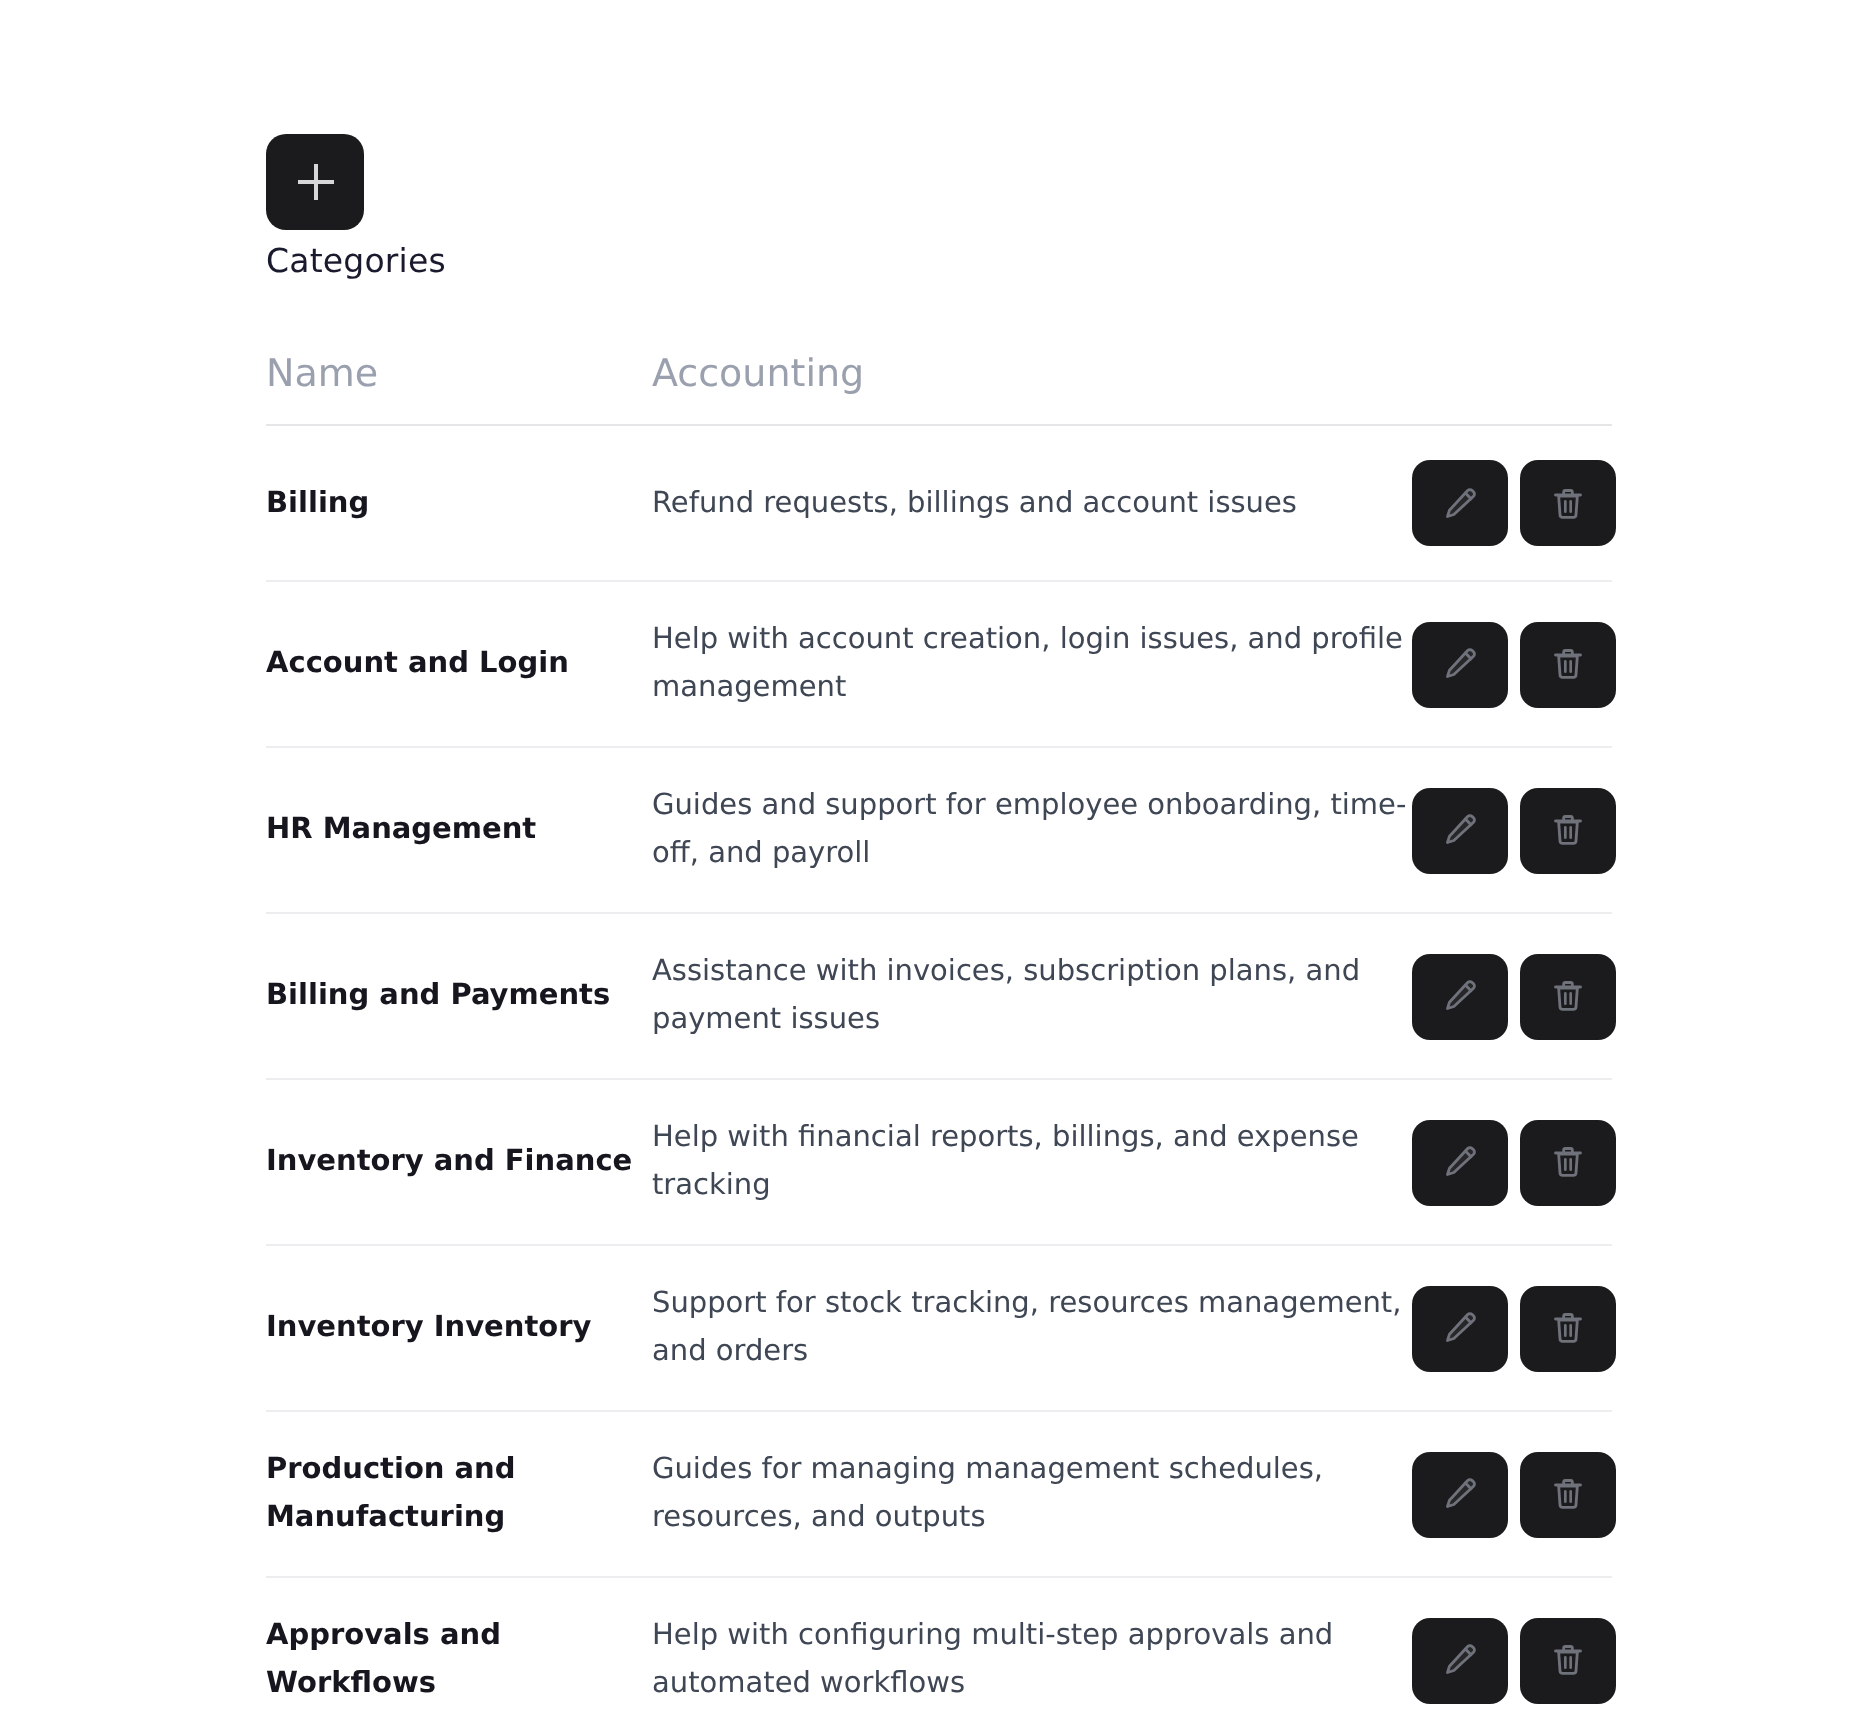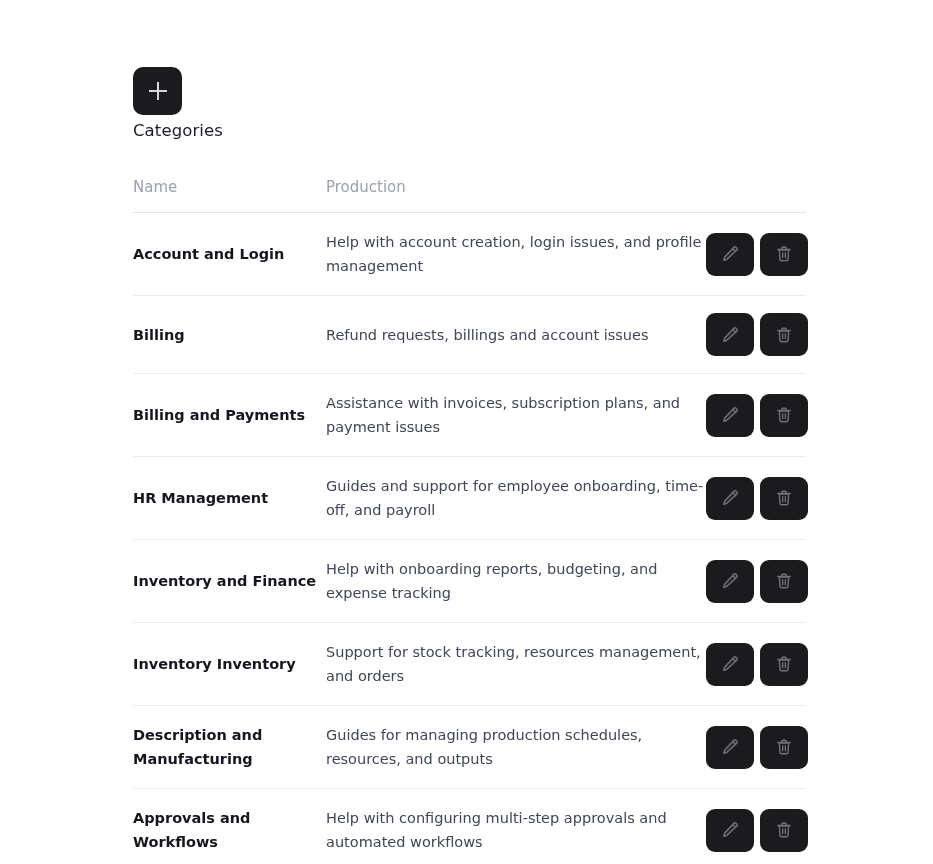--- a/index.html
+++ b/index.html
@@ -84,21 +84,21 @@
 
   table.cat-table {
     width: 673px;
     border-collapse: collapse;
     table-layout: fixed;
   }
 
   table.cat-table thead th {
     text-align: left;
     font-weight: 400;
-    font-size: 15px;
+    font-size: 19px;
     line-height: 18px;
     color: #9aa0ad;
     padding: 0 0 16px 0;
     border-bottom: 1px solid #e6e6e9;
     vertical-align: top;
   }
 
   th.col-name   { width: 193px; }
   th.col-desc   { width: 380px; }
   th.col-act    { width: 100px; }
@@ -161,26 +161,52 @@
       <span class="plus-glyph"></span>
     </button>
     <div class="section-title">Categories</div>
   </div>
 
   <div class="table-wrap">
     <table class="cat-table">
       <thead>
         <tr>
           <th class="col-name">Name</th>
-          <th class="col-desc">Production</th>
+          <th class="col-desc">Accounting</th>
           <th class="col-act"></th>
         </tr>
       </thead>
       <tbody id="table-body">
           <tr>
+            <td class="cell-name">Billing</td>
+            <td class="cell-desc">Refund requests, billings and account issues</td>
+            <td class="cell-actions">
+              <div class="action-group">
+                <button class="icon-button">
+                  <span>
+                    <svg width="20" height="20" viewBox="0 0 24 24" fill="none">
+                      <path d="M16.6 3.9a1.9 1.9 0 0 1 2.7 0l0.8 0.8a1.9 1.9 0 0 1 0 2.7L8.3 18.3l-3.8 1.2 1.2-3.8L16.6 3.9z" stroke="#6f727b" stroke-width="1.7" stroke-linejoin="round" fill="#6f727b" fill-opacity="0.15"></path>
+                      <path d="M15.2 5.4l3.4 3.4" stroke="#6f727b" stroke-width="1.7" stroke-linecap="round"></path>
+                    </svg>
+                  </span>
+                </button>
+                <button class="icon-button">
+                  <span>
+                    <svg width="20" height="20" viewBox="0 0 24 24" fill="none">
+                      <path d="M4.5 6.6h15" stroke="#6f727b" stroke-width="1.7" stroke-linecap="round"></path>
+                      <path d="M9.4 6.2V4.9a1 1 0 0 1 1-1h3.2a1 1 0 0 1 1 1v1.3" stroke="#6f727b" stroke-width="1.7" stroke-linejoin="round"></path>
+                      <path d="M6.4 7.2h11.2l-0.8 11.3a1.6 1.6 0 0 1-1.6 1.5H8.8a1.6 1.6 0 0 1-1.6-1.5L6.4 7.2z" stroke="#6f727b" stroke-width="1.7" stroke-linejoin="round"></path>
+                      <path d="M10.4 10.4v6.2M13.6 10.4v6.2" stroke="#6f727b" stroke-width="1.6" stroke-linecap="round"></path>
+                    </svg>
+                  </span>
+                </button>
+              </div>
+            </td>
+          </tr>
+          <tr>
             <td class="cell-name">Account and Login</td>
             <td class="cell-desc">Help with account creation, login issues, and profile management</td>
             <td class="cell-actions">
               <div class="action-group">
                 <button class="icon-button">
                   <span>
                     <svg width="20" height="20" viewBox="0 0 24 24" fill="none">
                       <path d="M16.6 3.9a1.9 1.9 0 0 1 2.7 0l0.8 0.8a1.9 1.9 0 0 1 0 2.7L8.3 18.3l-3.8 1.2 1.2-3.8L16.6 3.9z" stroke="#6f727b" stroke-width="1.7" stroke-linejoin="round" fill="#6f727b" fill-opacity="0.15"></path>
                       <path d="M15.2 5.4l3.4 3.4" stroke="#6f727b" stroke-width="1.7" stroke-linecap="round"></path>
                     </svg>
@@ -193,22 +219,22 @@
                       <path d="M9.4 6.2V4.9a1 1 0 0 1 1-1h3.2a1 1 0 0 1 1 1v1.3" stroke="#6f727b" stroke-width="1.7" stroke-linejoin="round"></path>
                       <path d="M6.4 7.2h11.2l-0.8 11.3a1.6 1.6 0 0 1-1.6 1.5H8.8a1.6 1.6 0 0 1-1.6-1.5L6.4 7.2z" stroke="#6f727b" stroke-width="1.7" stroke-linejoin="round"></path>
                       <path d="M10.4 10.4v6.2M13.6 10.4v6.2" stroke="#6f727b" stroke-width="1.6" stroke-linecap="round"></path>
                     </svg>
                   </span>
                 </button>
               </div>
             </td>
           </tr>
           <tr>
-            <td class="cell-name">Billing</td>
-            <td class="cell-desc">Refund requests, billings and account issues</td>
+            <td class="cell-name">HR Management</td>
+            <td class="cell-desc">Guides and support for employee onboarding, time-off, and payroll</td>
             <td class="cell-actions">
               <div class="action-group">
                 <button class="icon-button">
                   <span>
                     <svg width="20" height="20" viewBox="0 0 24 24" fill="none">
                       <path d="M16.6 3.9a1.9 1.9 0 0 1 2.7 0l0.8 0.8a1.9 1.9 0 0 1 0 2.7L8.3 18.3l-3.8 1.2 1.2-3.8L16.6 3.9z" stroke="#6f727b" stroke-width="1.7" stroke-linejoin="round" fill="#6f727b" fill-opacity="0.15"></path>
                       <path d="M15.2 5.4l3.4 3.4" stroke="#6f727b" stroke-width="1.7" stroke-linecap="round"></path>
                     </svg>
                   </span>
                 </button>
@@ -245,48 +271,22 @@
                       <path d="M9.4 6.2V4.9a1 1 0 0 1 1-1h3.2a1 1 0 0 1 1 1v1.3" stroke="#6f727b" stroke-width="1.7" stroke-linejoin="round"></path>
                       <path d="M6.4 7.2h11.2l-0.8 11.3a1.6 1.6 0 0 1-1.6 1.5H8.8a1.6 1.6 0 0 1-1.6-1.5L6.4 7.2z" stroke="#6f727b" stroke-width="1.7" stroke-linejoin="round"></path>
                       <path d="M10.4 10.4v6.2M13.6 10.4v6.2" stroke="#6f727b" stroke-width="1.6" stroke-linecap="round"></path>
                     </svg>
                   </span>
                 </button>
               </div>
             </td>
           </tr>
           <tr>
-            <td class="cell-name">HR Management</td>
-            <td class="cell-desc">Guides and support for employee onboarding, time-off, and payroll</td>
-            <td class="cell-actions">
-              <div class="action-group">
-                <button class="icon-button">
-                  <span>
-                    <svg width="20" height="20" viewBox="0 0 24 24" fill="none">
-                      <path d="M16.6 3.9a1.9 1.9 0 0 1 2.7 0l0.8 0.8a1.9 1.9 0 0 1 0 2.7L8.3 18.3l-3.8 1.2 1.2-3.8L16.6 3.9z" stroke="#6f727b" stroke-width="1.7" stroke-linejoin="round" fill="#6f727b" fill-opacity="0.15"></path>
-                      <path d="M15.2 5.4l3.4 3.4" stroke="#6f727b" stroke-width="1.7" stroke-linecap="round"></path>
-                    </svg>
-                  </span>
-                </button>
-                <button class="icon-button">
-                  <span>
-                    <svg width="20" height="20" viewBox="0 0 24 24" fill="none">
-                      <path d="M4.5 6.6h15" stroke="#6f727b" stroke-width="1.7" stroke-linecap="round"></path>
-                      <path d="M9.4 6.2V4.9a1 1 0 0 1 1-1h3.2a1 1 0 0 1 1 1v1.3" stroke="#6f727b" stroke-width="1.7" stroke-linejoin="round"></path>
-                      <path d="M6.4 7.2h11.2l-0.8 11.3a1.6 1.6 0 0 1-1.6 1.5H8.8a1.6 1.6 0 0 1-1.6-1.5L6.4 7.2z" stroke="#6f727b" stroke-width="1.7" stroke-linejoin="round"></path>
-                      <path d="M10.4 10.4v6.2M13.6 10.4v6.2" stroke="#6f727b" stroke-width="1.6" stroke-linecap="round"></path>
-                    </svg>
-                  </span>
-                </button>
-              </div>
-            </td>
-          </tr>
-          <tr>
             <td class="cell-name">Inventory and Finance</td>
-            <td class="cell-desc">Help with onboarding reports, budgeting, and expense tracking</td>
+            <td class="cell-desc">Help with financial reports, billings, and expense tracking</td>
             <td class="cell-actions">
               <div class="action-group">
                 <button class="icon-button">
                   <span>
                     <svg width="20" height="20" viewBox="0 0 24 24" fill="none">
                       <path d="M16.6 3.9a1.9 1.9 0 0 1 2.7 0l0.8 0.8a1.9 1.9 0 0 1 0 2.7L8.3 18.3l-3.8 1.2 1.2-3.8L16.6 3.9z" stroke="#6f727b" stroke-width="1.7" stroke-linejoin="round" fill="#6f727b" fill-opacity="0.15"></path>
                       <path d="M15.2 5.4l3.4 3.4" stroke="#6f727b" stroke-width="1.7" stroke-linecap="round"></path>
                     </svg>
                   </span>
                 </button>
@@ -323,22 +323,22 @@
                       <path d="M9.4 6.2V4.9a1 1 0 0 1 1-1h3.2a1 1 0 0 1 1 1v1.3" stroke="#6f727b" stroke-width="1.7" stroke-linejoin="round"></path>
                       <path d="M6.4 7.2h11.2l-0.8 11.3a1.6 1.6 0 0 1-1.6 1.5H8.8a1.6 1.6 0 0 1-1.6-1.5L6.4 7.2z" stroke="#6f727b" stroke-width="1.7" stroke-linejoin="round"></path>
                       <path d="M10.4 10.4v6.2M13.6 10.4v6.2" stroke="#6f727b" stroke-width="1.6" stroke-linecap="round"></path>
                     </svg>
                   </span>
                 </button>
               </div>
             </td>
           </tr>
           <tr>
-            <td class="cell-name">Description and Manufacturing</td>
-            <td class="cell-desc">Guides for managing production schedules, resources, and outputs</td>
+            <td class="cell-name">Production and Manufacturing</td>
+            <td class="cell-desc">Guides for managing management schedules, resources, and outputs</td>
             <td class="cell-actions">
               <div class="action-group">
                 <button class="icon-button">
                   <span>
                     <svg width="20" height="20" viewBox="0 0 24 24" fill="none">
                       <path d="M16.6 3.9a1.9 1.9 0 0 1 2.7 0l0.8 0.8a1.9 1.9 0 0 1 0 2.7L8.3 18.3l-3.8 1.2 1.2-3.8L16.6 3.9z" stroke="#6f727b" stroke-width="1.7" stroke-linejoin="round" fill="#6f727b" fill-opacity="0.15"></path>
                       <path d="M15.2 5.4l3.4 3.4" stroke="#6f727b" stroke-width="1.7" stroke-linecap="round"></path>
                     </svg>
                   </span>
                 </button>

